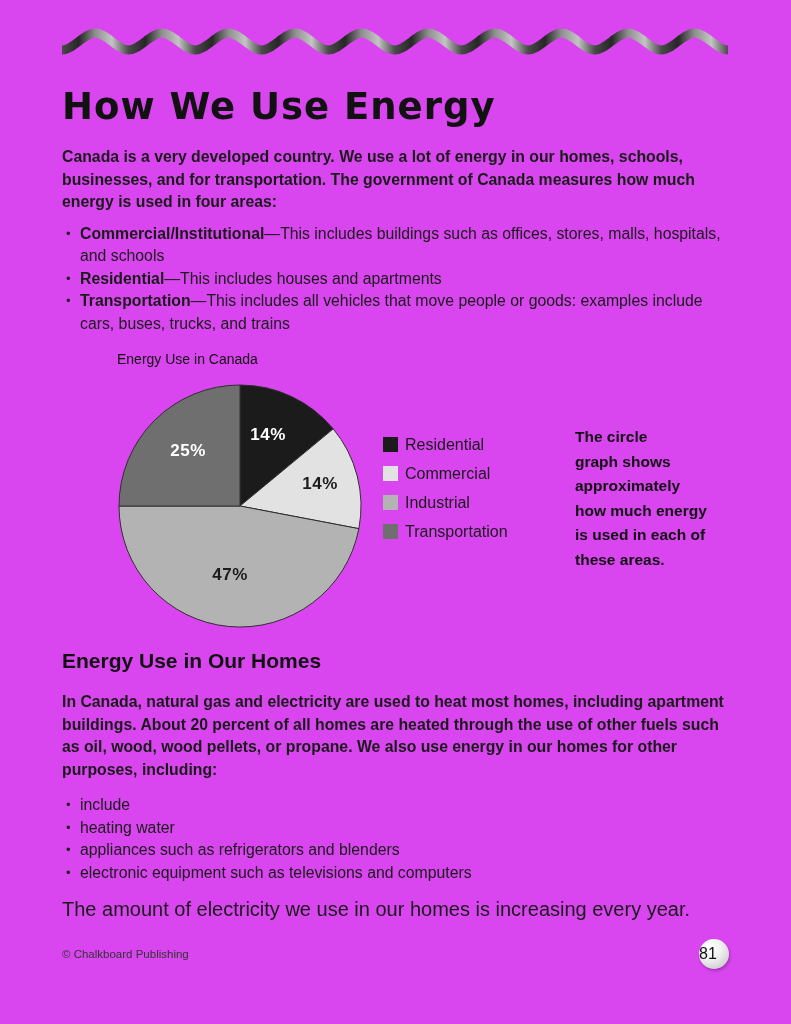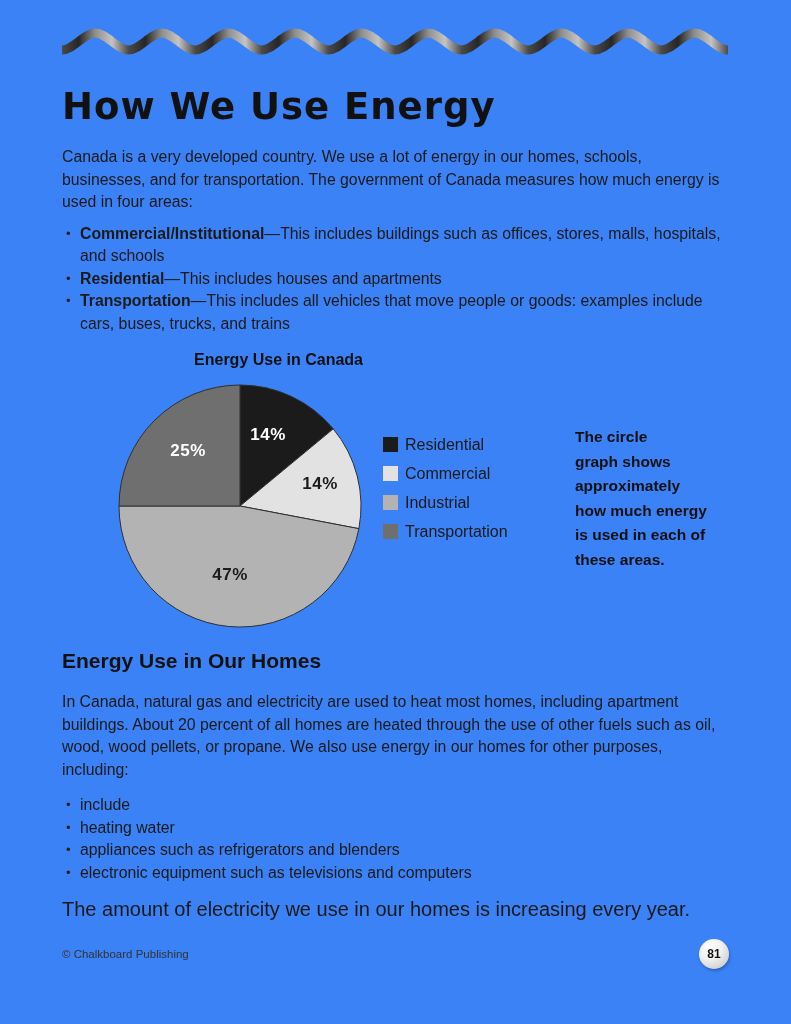--- a/index.html
+++ b/index.html
@@ -1,40 +1,40 @@
 <!DOCTYPE html>
 <html><head>
 <meta charset="utf-8">
 <style>
   html,body{margin:0;padding:0;background:#ffffff;}
   .page{
     width:791px;height:1024px;box-sizing:border-box;
-    padding:26px 62px 0 62px;background:#3b82f6;
+    padding:26px 62px 0 62px;background:#d946ef;
     font-family:"Liberation Sans",sans-serif;color:#1a1a1a;
     overflow:hidden;position:relative;
   }
   .ribbon{display:block;margin:0 auto;}
   h1.title{
     margin:28px 0 0 0;font-family:"DejaVu Sans","Liberation Sans",sans-serif;
     font-weight:800;font-size:37px;letter-spacing:1px;color:#111;
   }
-  p.body-text{margin:18px 0 0 0;font-size:15.8px;line-height:22.5px;}
+  p.body-text{margin:18px 0 0 0;font-size:15.8px;line-height:22.5px;font-weight:bold;}
   ul.bullet-list{list-style:none;margin:9px 0 0 0;padding:0;}
   ul.bullet-list li{
     position:relative;padding-left:18px;font-size:15.8px;line-height:22.5px;
   }
   ul.bullet-list li::before{
     content:"•";position:absolute;left:4px;top:0;font-size:13px;line-height:22.5px;color:#1a1a1a;
   }
   .term{font-weight:bold;}
   
   .figure{position:relative;height:288px;margin-top:14px;}
   .chart-title{
-    position:absolute;left:55px;top:2px;width:246px;text-align:right;
-    font-weight:bold;font-size:16px;color:#111;
+    position:absolute;left:55px;top:2px;width:246px;text-align:left;
+    font-weight:normal;font-size:14px;color:#111;
   }
   .pie-area{position:absolute;left:55px;top:34px;width:246px;height:246px;}
   .pie-area svg{display:block;}
   .pie-label{
     position:absolute;transform:translate(-50%,-50%);
     font-weight:bold;font-size:17px;letter-spacing:0.5px;
   }
   .lbl-0{left:151px;top:52px;}
   .lbl-1{left:203px;top:101px;}
   .lbl-2{left:113px;top:192px;}
@@ -48,22 +48,22 @@
     font-weight:bold;font-size:15.5px;line-height:24.5px;white-space:pre-line;color:#111;
   }
   h2.section-heading{margin:12px 0 0 0;font-size:21px;font-weight:bold;color:#111;}
   p.closing{margin:14px 0 0 0;font-size:20px;line-height:22.5px;}
   .footer{margin-top:18px;display:flex;justify-content:space-between;align-items:center;gap:43px;}
   .copyright{font-size:11.5px;color:#333;}
   .page-ball{
     width:30px;height:30px;border-radius:50%;
     background:radial-gradient(circle at 35% 28%,#ffffff 0%,#f1f1f1 40%,#d8d8d8 70%,#bdbdbd 100%);
     box-shadow:1px 2px 3px rgba(0,0,0,0.25);
-    display:flex;align-items:center;justify-content:center;
-    font-size:12px;font-weight:bold;color:#111;
+    display:flex;align-items:center;justify-content:flex-start;
+    font-size:16px;font-weight:normal;color:#111;
   }
 </style>
 </head>
 <body>
 
 <div class="page">
 
   <svg class="ribbon" width="667" height="31" viewBox="0 0 667 31">
     <defs>
       <linearGradient id="ribbonGrad" gradientUnits="userSpaceOnUse" x1="0" y1="0" x2="66.6" y2="0" spreadMethod="repeat">

